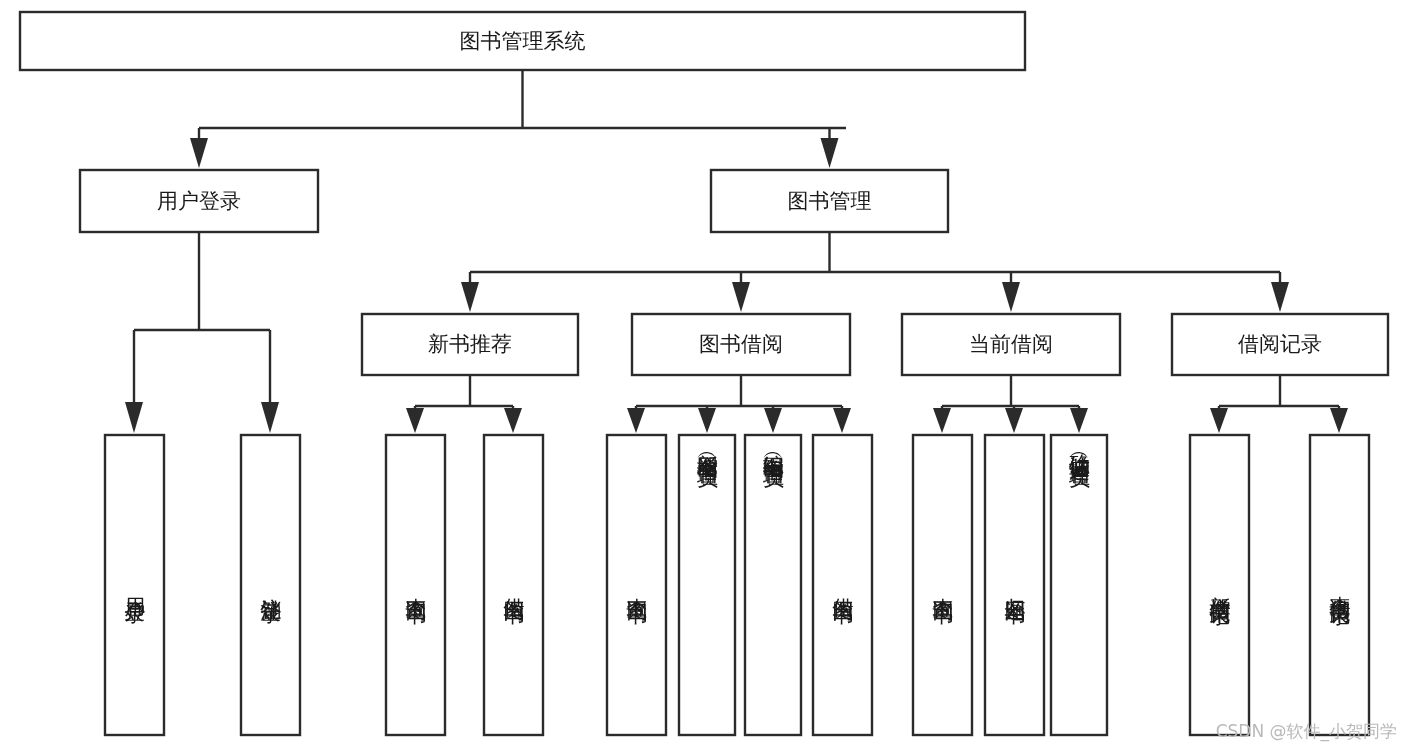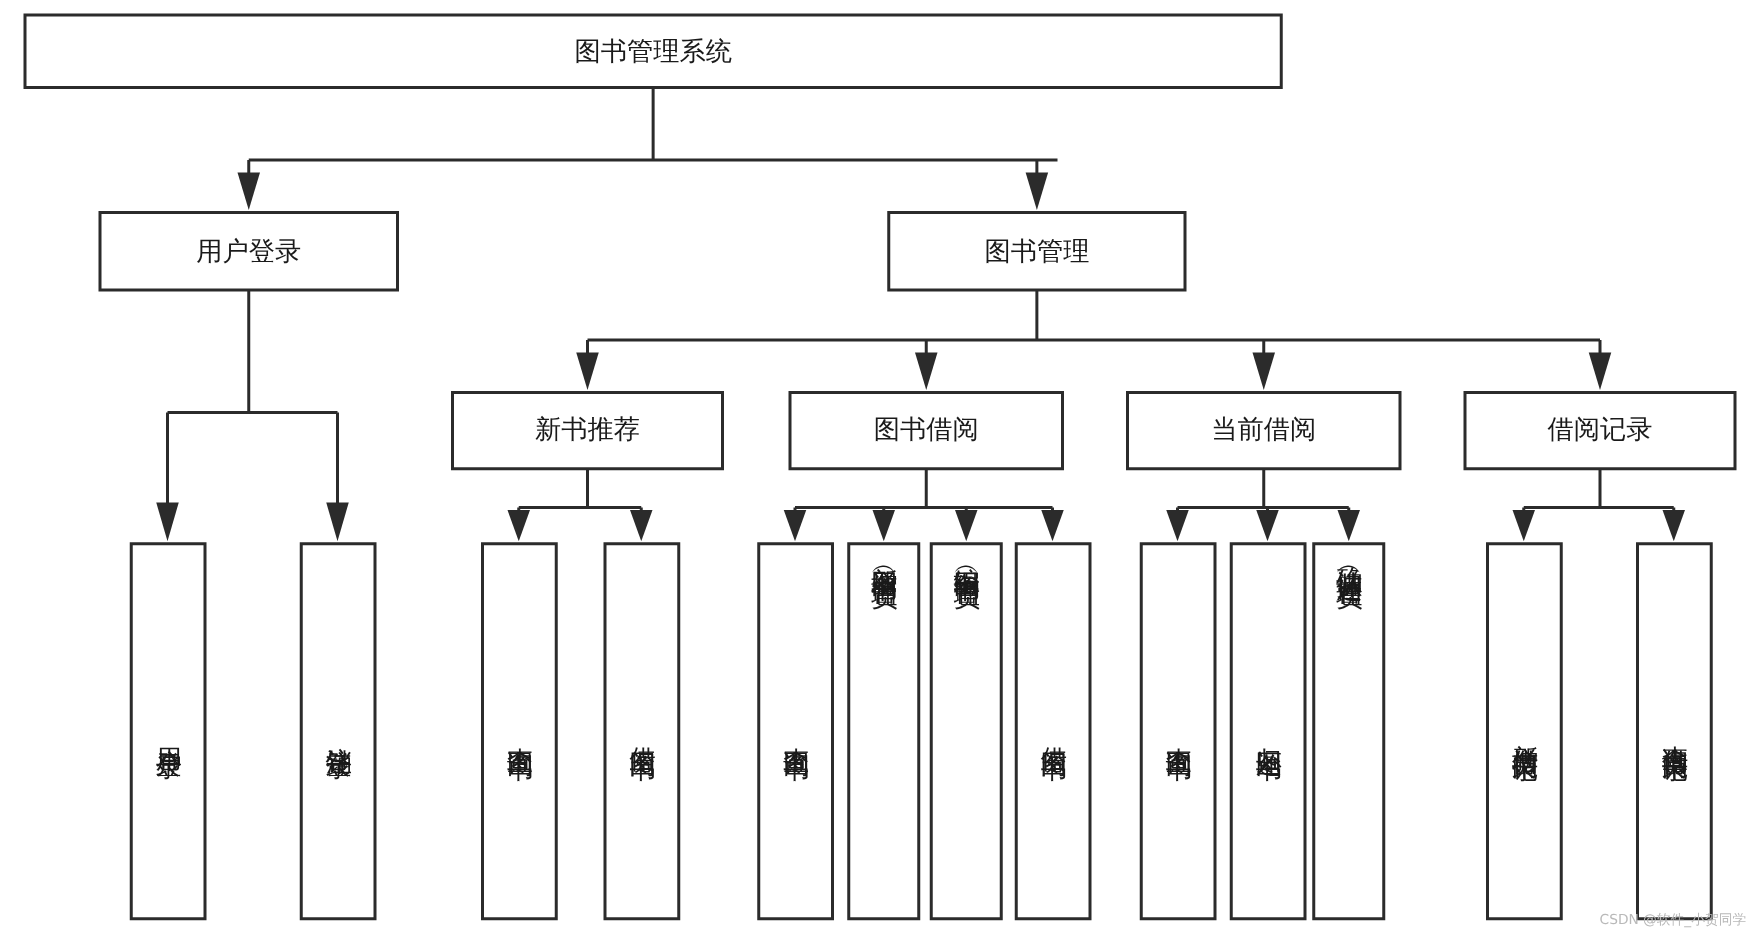--- a/index.html
+++ b/index.html
@@ -60,21 +60,21 @@
     text-align: center;
     white-space: nowrap;
     pointer-events: none;
     user-select: none;
   }
   .watermark {
     position: absolute;
     right: 8px;
     bottom: 4px;
     font-family: "DejaVu Sans", "Liberation Sans", sans-serif;
-    font-size: 11px;
+    font-size: 17px;
     color: #b9b9b9;
     white-space: nowrap;
   }
 </style>
 </head>
 <body>
 
 <div id="diagram-root">
 
   <svg id="flow-svg" viewBox="0 0 1405 747" xmlns="http://www.w3.org/2000/svg">

